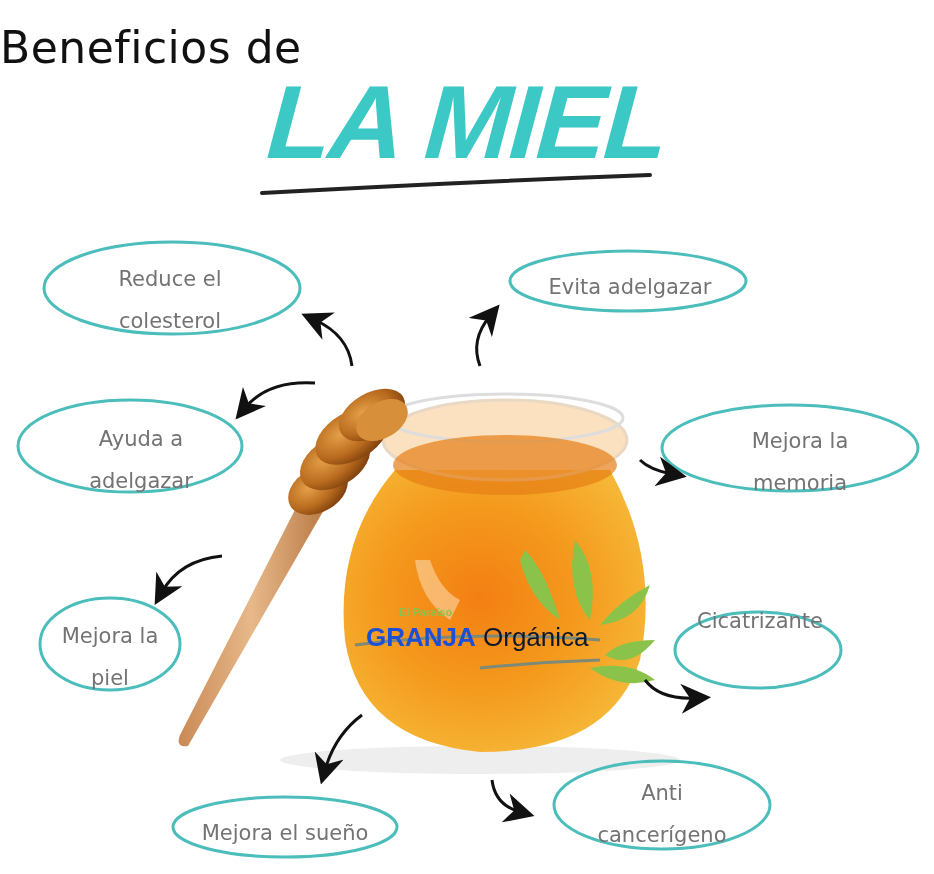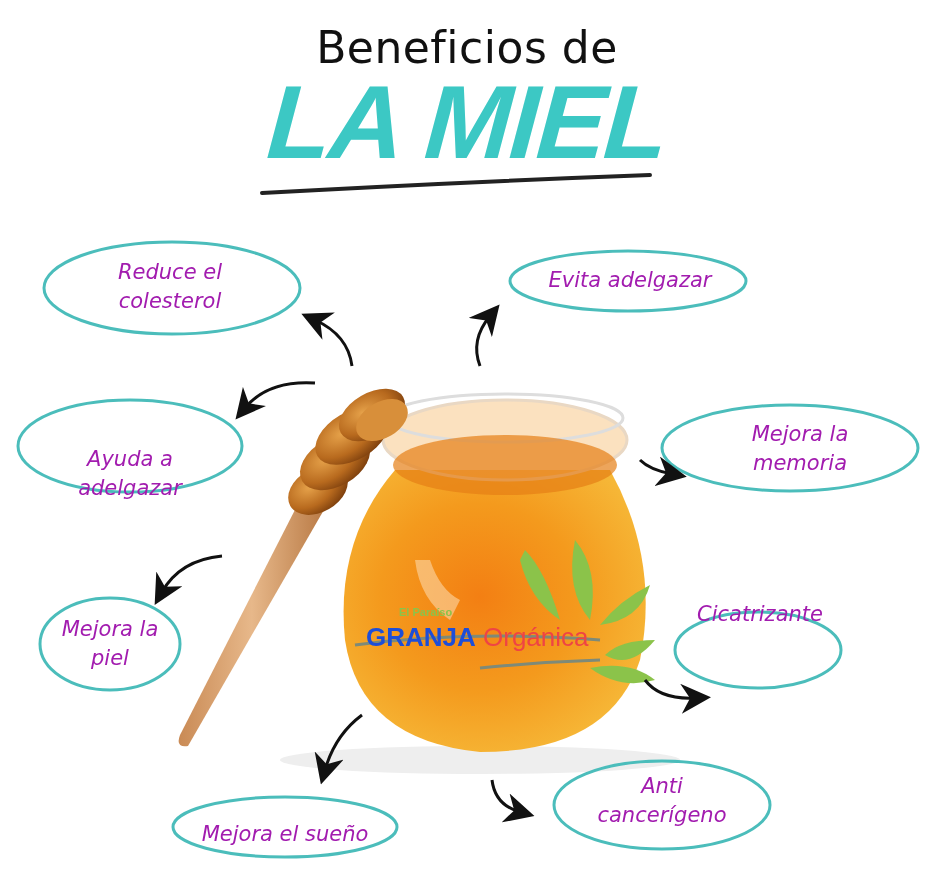--- a/index.html
+++ b/index.html
@@ -1,41 +1,41 @@
 <!DOCTYPE html>
 <html><head>
 <meta charset="utf-8">
 <style>
   html, body { margin: 0; padding: 0; background: #ffffff; }
   body { width: 934px; height: 874px; position: relative; overflow: hidden; font-family: "DejaVu Sans", sans-serif; }
   .title-top {
-    position: absolute; left: 0; width: 934px; top: 22px; text-align: center;
+    position: absolute; left: 0; width: 934px; top: 22px; text-align: left;
     font-family: "DejaVu Sans", sans-serif; font-size: 44px; color: #111; letter-spacing: 0.5px;
   }
   .title-main {
     position: absolute; left: 0; width: 934px; top: 70px; text-align: center;
     font-family: "Liberation Sans", sans-serif; font-weight: 900; font-style: italic;
     font-size: 104px; line-height: 104px; color: #3cc8c4; letter-spacing: -2px;
     transform: skewX(-4deg);
   }
   svg.layer { position: absolute; left: 0; top: 0; }
   .bubble-text {
     position: absolute; text-align: center; font-family: "DejaVu Sans", sans-serif;
-    font-size: 21px; line-height: 29px; color: #a21caf; white-space: pre-line; font-style: italic;
+    font-size: 21px; line-height: 42px; color: #737373; white-space: pre-line;
   }
   .logo-small {
     position: absolute; left: 399px; top: 606px; font-family: "Liberation Sans", sans-serif;
     font-size: 11px; font-weight: bold; color: #8bc34a;
   }
   .logo-main {
     position: absolute; left: 366px; top: 622px; font-family: "Liberation Sans", sans-serif;
     font-size: 26px; line-height: 30px;
   }
   .logo-main .g1 { color: #1d4ed8; font-weight: bold; }
-  .logo-main .g2 { color: #ef4444; font-weight: normal; }
+  .logo-main .g2 { color: #0f172a; font-weight: normal; }
 </style>
 </head>
 <body>
 
 <div class="title-top">Beneficios de</div>
 <div class="title-main">LA MIEL</div>
 
 <svg class="layer" width="934" height="874" viewBox="0 0 934 874">
   <defs>
     <radialGradient id="honey" cx="45%" cy="45%" r="60%">
@@ -109,28 +109,28 @@
     <path d="M222 556 Q180 560 162 592"></path>
     <path d="M645 680 Q660 700 696 698"></path>
     <path d="M362 715 Q335 735 325 770"></path>
     <path d="M492 780 Q495 805 520 812"></path>
   </g>
 </svg>
 
 <div class="bubble-text" style="left:70px;top:258px;width:200px;">Reduce el
 colesterol</div>
 <div class="bubble-text" style="left:525px;top:266px;width:210px;">Evita adelgazar</div>
-<div class="bubble-text" style="left:40px;top:418px;width:180px;margin-top:27px;">Ayuda a
+<div class="bubble-text" style="left:51px;top:418px;width:180px;">Ayuda a
 adelgazar</div>
 <div class="bubble-text" style="left:700px;top:420px;width:200px;">Mejora la
 memoria</div>
 <div class="bubble-text" style="left:45px;top:615px;width:130px;">Mejora la
 piel</div>
 <div class="bubble-text" style="left:675px;top:600px;width:170px;">Cicatrizante</div>
-<div class="bubble-text" style="left:180px;top:812px;width:210px;margin-top:8px;">Mejora el sueño</div>
+<div class="bubble-text" style="left:180px;top:812px;width:210px;">Mejora el sueño</div>
 <div class="bubble-text" style="left:572px;top:772px;width:180px;">Anti
 cancerígeno</div>
 
 <div class="logo-small">El Paraíso</div>
 <div class="logo-main">
   <span class="g1">GRANJA</span>
   <span class="g2">Orgánica</span>
 </div>
 
 </body></html>

